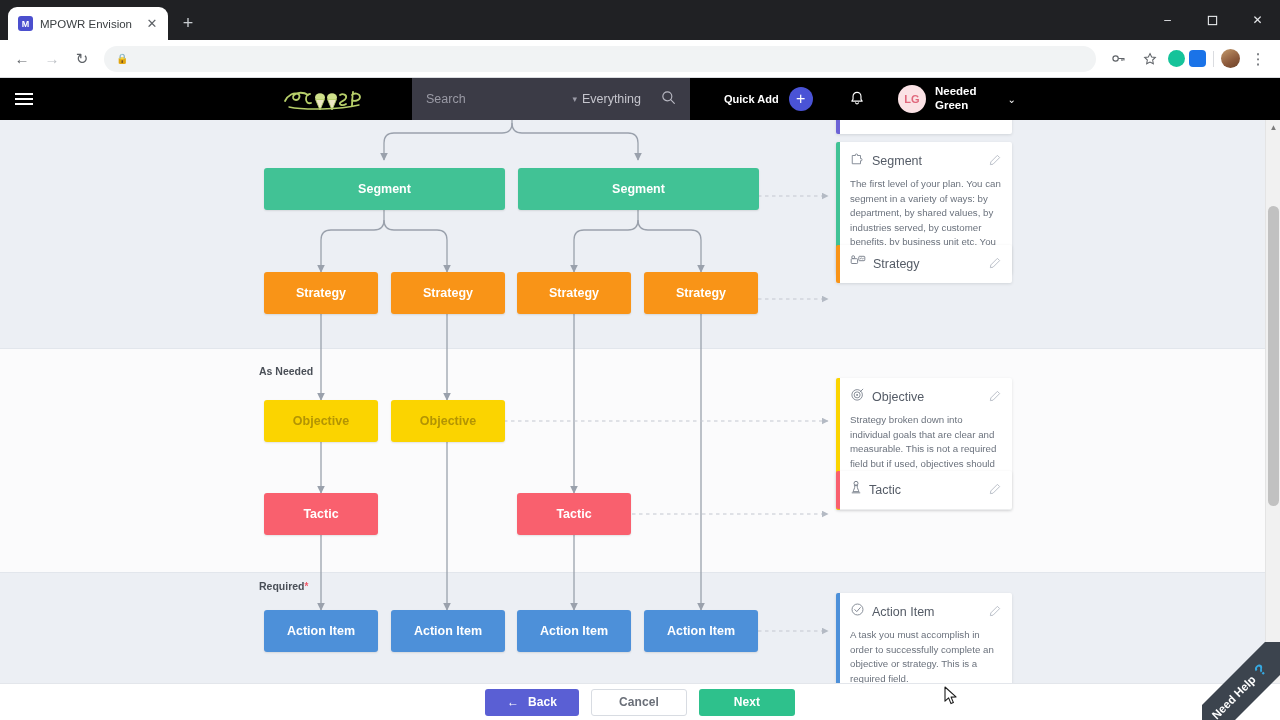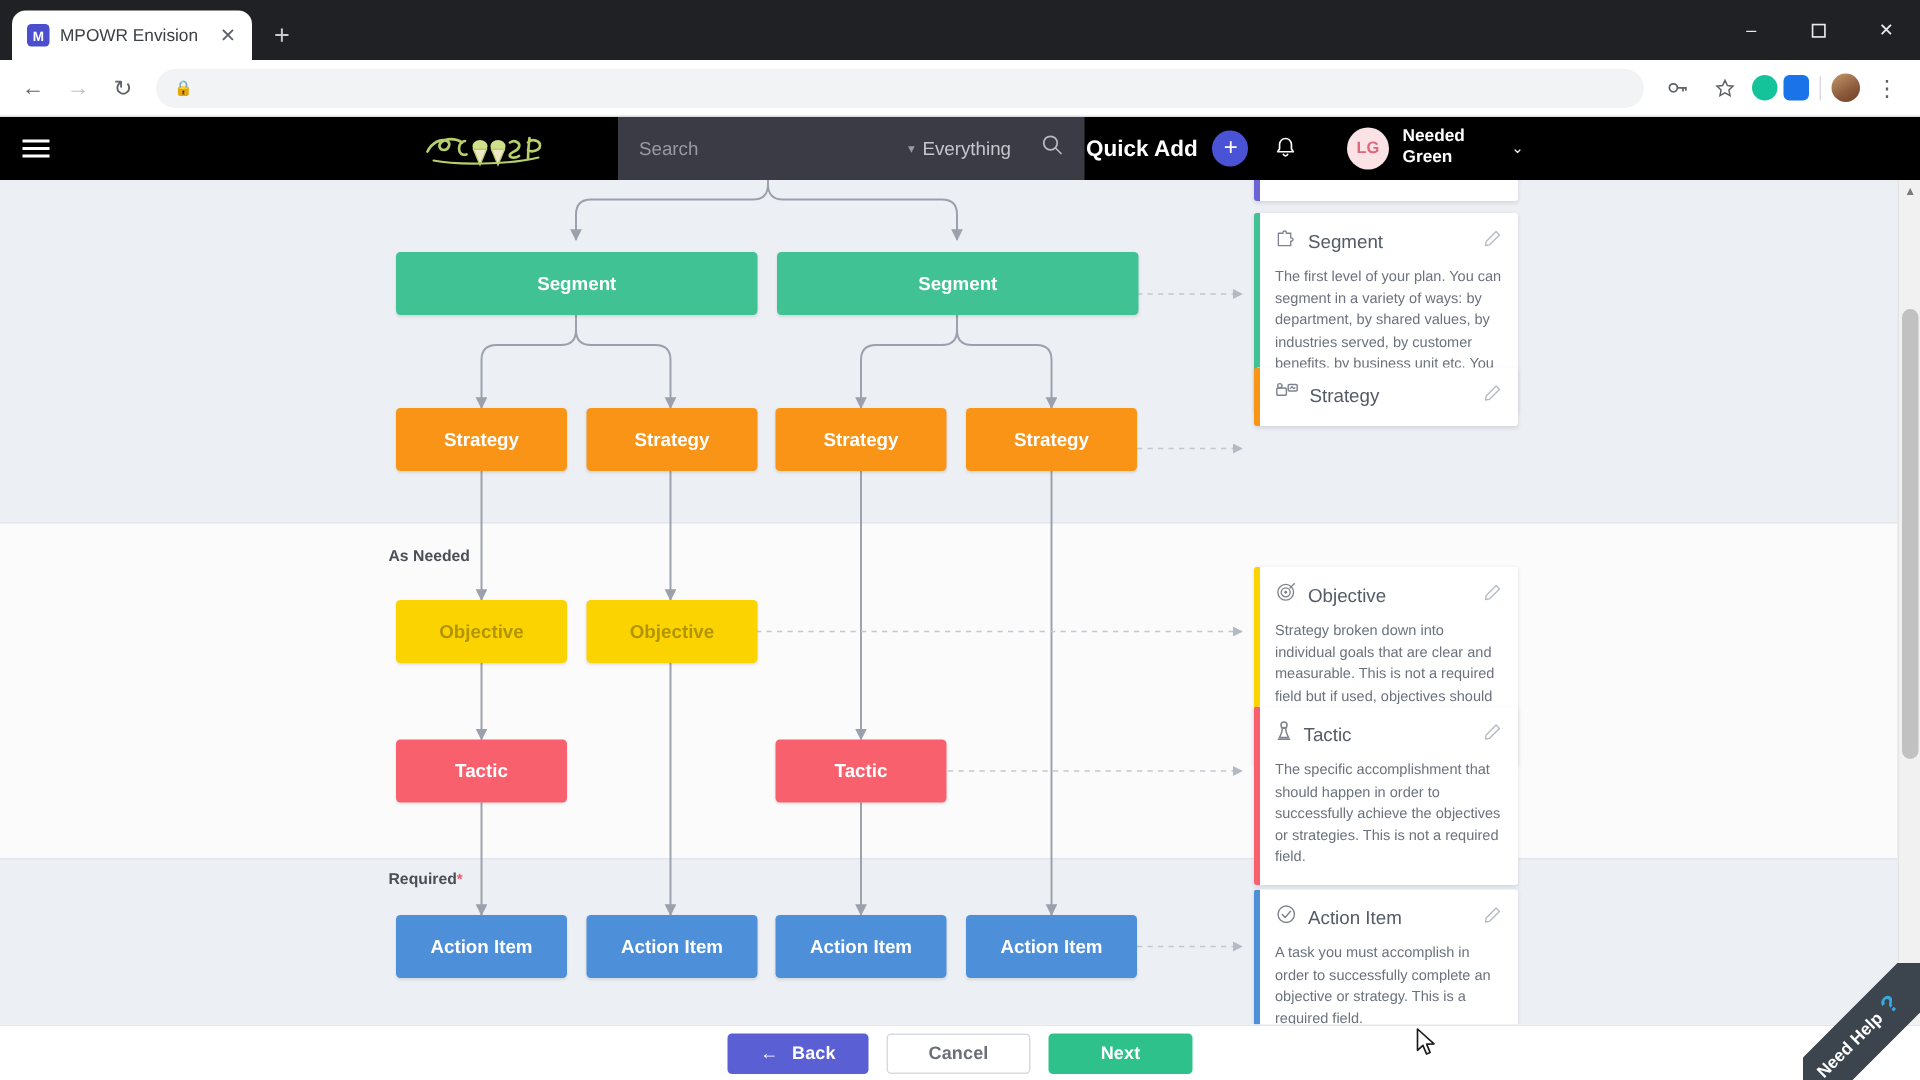--- a/index.html
+++ b/index.html
@@ -93,37 +93,37 @@
   .hamburger {
     width: 48px; display:flex; flex-direction: column; gap: 3px;
     align-items: center; justify-content: center; height: 42px;
   }
   .hamburger i { display:block; width: 18px; height: 2px; background: #fff; }
   .logo {
     position: absolute; left: 270px; top: 0; height: 42px; width: 110px;
     display:flex; align-items:center; justify-content:center;
   }
   .searchzone {
-    position: absolute; left: 412px; top: 0; height: 42px; width: 311px;
+    position: absolute; left: 412px; top: 0; height: 42px; width: 278px;
     background: #3b3b46; display:flex; align-items:center; padding: 0 14px;
   }
   .searchzone .sinput {
     font-size: 12.5px; color: #9a9aa5; flex: 0 0 auto;
   }
   .searchzone .seg {
     margin-left: auto; display:flex; align-items:center; gap:5px;
     font-size: 12.5px; color: #c5c5cd;
   }
   .searchzone .caret { font-size: 9px; color:#9a9aa5; }
   .searchzone .magnify { margin-left: 20px; color:#b8b8c2; }
   .quickadd {
     position:absolute; left: 724px; top:0; height:42px;
     display:flex; align-items:center; gap:10px;
   }
-  .quickadd .qa-label { font-size: 15px; color:#fff; font-weight: bold; }
+  .quickadd .qa-label { font-size: 11px; color:#fff; font-weight: bold; }
   .qa-plus {
     width: 24px; height: 24px; border-radius: 50%; background: #4a53d6;
     color:#fff; display:flex; align-items:center; justify-content:center;
     font-size: 16px; line-height: 1; font-weight: 300;
   }
   .bell { position:absolute; left: 848px; top:0; height:42px;
           display:flex;align-items:center; color:#fff; }
   .userbox {
     position:absolute; left: 898px; top:0; height:42px;
     display:flex; align-items:center; gap:9px;
@@ -486,21 +486,20 @@
                   <path d="M5 6.4h4M5.6 7.6c0 2.2-1.4 4.2-2.2 6.4h7.2c-.8-2.2-2.2-4.2-2.2-6.4M2.4 15.4h9.2" fill="none" stroke="#7c838e" stroke-width="1.2" stroke-linecap="round"></path>
                 </svg>
             </span>
             <span class="ctitle">Tactic</span>
             <span class="cpencil">
               <svg width="12" height="12" viewBox="0 0 16 16">
                   <path d="M11.2 1.8l3 3L5.4 13.6 1.8 14.2l.6-3.6z" fill="none" stroke="#b4bac4" stroke-width="1.2" stroke-linejoin="round"></path>
                 </svg>
             </span>
           </div>
-          <div class="cbody">The specific accomplishment that should happen in order to successfully achieve the objectives or strategies. This is not a required field.</div>
         </div>
 
         <div class="card card-action" style="top:473px;">
           <div class="chead">
             <span>
               <svg width="15" height="15" viewBox="0 0 20 20">
                   <circle cx="10" cy="10" r="7.3" fill="none" stroke="#7c838e" stroke-width="1.2"></circle>
                   <path d="M6.4 10.2l2.6 2.6 4.8-5.4" fill="none" stroke="#7c838e" stroke-width="1.3" stroke-linecap="round" stroke-linejoin="round"></path>
                 </svg>
             </span>

